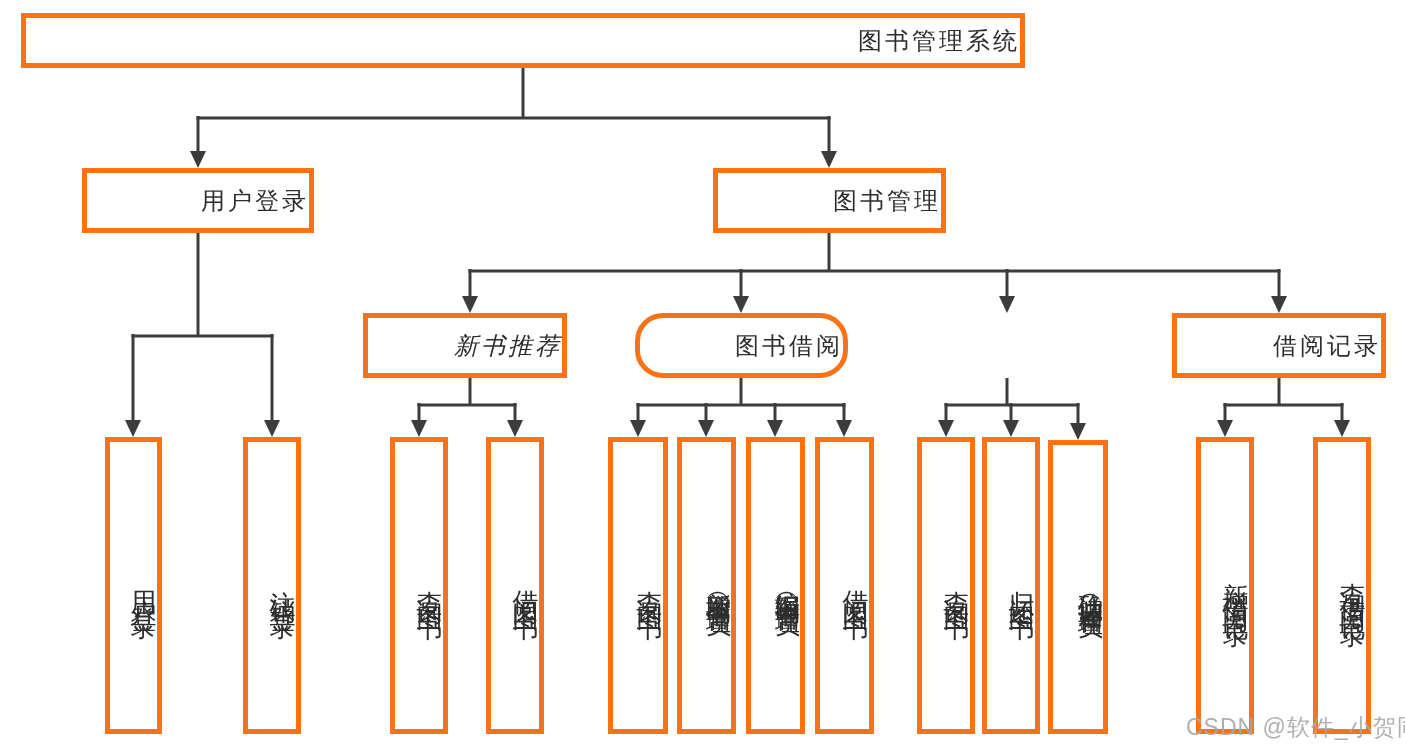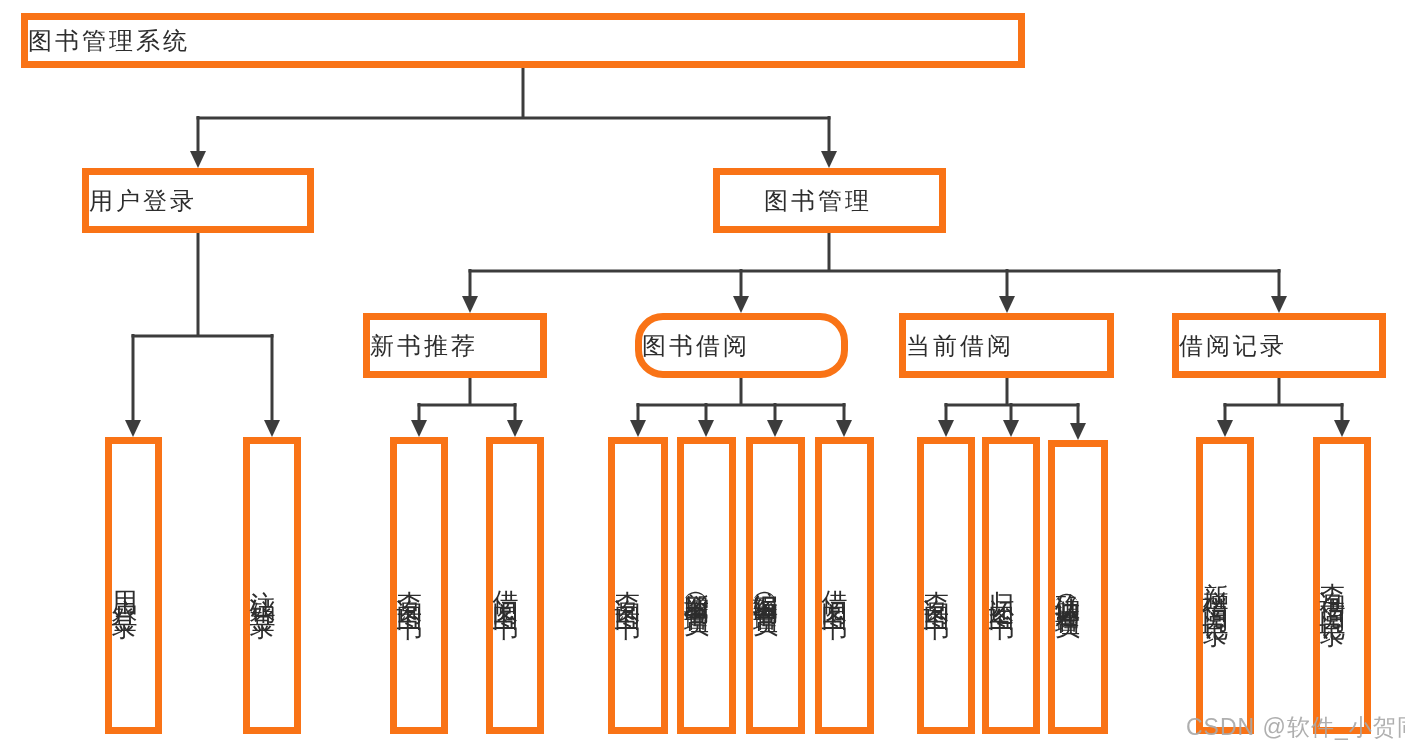--- a/index.html
+++ b/index.html
@@ -12,25 +12,25 @@
     overflow: hidden;
   }
   #wires {
     position: absolute;
     left: 0; top: 0;
     z-index: 1;
   }
   .node {
     position: absolute;
     box-sizing: border-box;
-    border: 7px solid #f97316;
+    border: 5px solid #f97316;
     background: #ffffff;
     display: flex;
     align-items: center;
-    justify-content: flex-start;
+    justify-content: flex-end;
     z-index: 2;
   }
   .hlabel {
     color: #2d2d2d;
     font-size: 24px;
     letter-spacing: 3px;
     white-space: nowrap;
     line-height: 1;
   }
   .vlabel {
@@ -129,28 +129,25 @@
     <span class="hlabel">图书管理系统</span>
   </div>
 
   <div class="node" style="left:82px; top:168px; width:232px; height:65px;">
     <span class="hlabel">用户登录</span>
   </div>
   <div class="node" style="left:713px; top:168px; width:233px; height:65px;padding-left:44px;">
     <span class="hlabel">图书管理</span>
   </div>
 
-  <div class="node" style="left:363px; top:313px; width:184px; height:65px;">
+  <div class="node" style="left:363px; top:313px; width:204px; height:65px;font-style:italic;">
     <span class="hlabel">新书推荐</span>
   </div>
   <div class="node" style="left:635px; top:313px; width:213px; height:65px;border-radius:28px;">
     <span class="hlabel">图书借阅</span>
-  </div>
-  <div class="node" style="left:899px; top:313px; width:215px; height:65px;">
-    <span class="hlabel">当前借阅</span>
   </div>
   <div class="node" style="left:1172px; top:313px; width:214px; height:65px;">
     <span class="hlabel">借阅记录</span>
   </div>
 
   <div class="node" style="left:105px; top:437px; width:57px; height:297px;">
     <span class="vlabel">用户登录</span>
   </div>
   <div class="node" style="left:243px; top:437px; width:58px; height:297px;">
     <span class="vlabel">注销登录</span>

